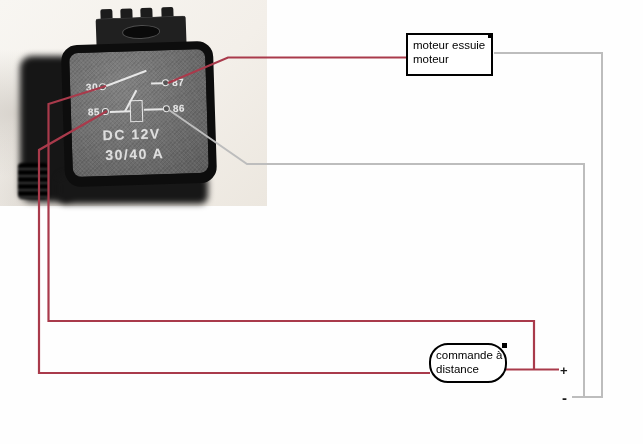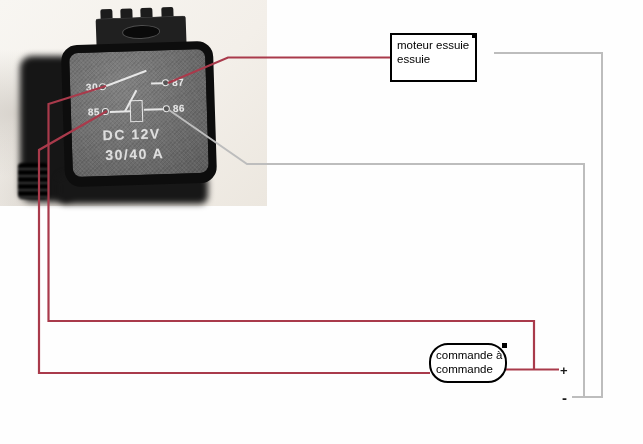--- a/index.html
+++ b/index.html
@@ -59,21 +59,21 @@
   .wline{position:absolute;height:1.6px;background:#e7e7e7;transform-origin:left center;}
   .coil{position:absolute;left:67px;top:57px;width:11px;height:20px;border:1.5px solid #e7e7e7;}
   .big-lbl{font-size:14px;font-weight:bold;letter-spacing:1.5px;color:#dedede;text-shadow:0 0 1px rgba(255,255,255,.3);}
   
   svg.wires{position:absolute;left:0;top:0;pointer-events:none;}
   
   .lbox{
     position:absolute;background:#fff;border:2px solid #000;
     font-size:11.5px;line-height:14px;padding:3px 2px 0 5px;box-sizing:border-box;
   }
-  .motor-box{left:390px;top:33px;width:87px;height:49px;}
+  .motor-box{left:406px;top:33px;width:87px;height:43px;}
   .remote-box{left:429px;top:343px;width:78px;height:40px;border-radius:19px;}
   .nub{position:absolute;right:-2px;top:-2px;width:5px;height:5px;background:#000;}
   .term{position:absolute;font-size:13px;font-weight:bold;color:#1a1a1a;}
   .plus{left:560px;top:363px;}
   .minus{left:562px;top:389px;font-size:15px;}
 </style>
 </head>
 <body>
 
 <div class="stage">
@@ -121,26 +121,26 @@
     <path d="M 494 53 L 602 53 L 602 397 L 572 397" fill="none" stroke-width="2" stroke="#bdbdbd"></path>
     <path d="M 169 110 L 247 164 L 584 164 L 584 396.5" fill="none" stroke-width="2" stroke="#bdbdbd"></path>
     <path d="M 168 83 L 228 57.5 L 408 57.5" fill="none" stroke-width="2.2" stroke="#a93a4b"></path>
     <path d="M 106 86 L 48.5 104 L 48.5 321 L 534 321 L 534 369.5" fill="none" stroke-width="2.2" stroke="#a93a4b"></path>
     <path d="M 107 111 L 39 150 L 39 373 L 430 373" fill="none" stroke-width="2.2" stroke="#a93a4b"></path>
     <path d="M 506 369.5 L 559 369.5" fill="none" stroke-width="2.2" stroke="#a93a4b"></path>
   </svg>
 
   <div class="lbox motor-box">
     <div>moteur essuie</div>
-    <div>essuie</div>
+    <div>moteur</div>
     <div class="nub"></div>
   </div>
 
   <div class="lbox remote-box">
     <div>commande à</div>
-    <div>commande</div>
+    <div>distance</div>
     <div class="nub"></div>
   </div>
 
   <div class="term plus">+</div>
   <div class="term minus">-</div>
 
 </div>
 
 </body></html>

